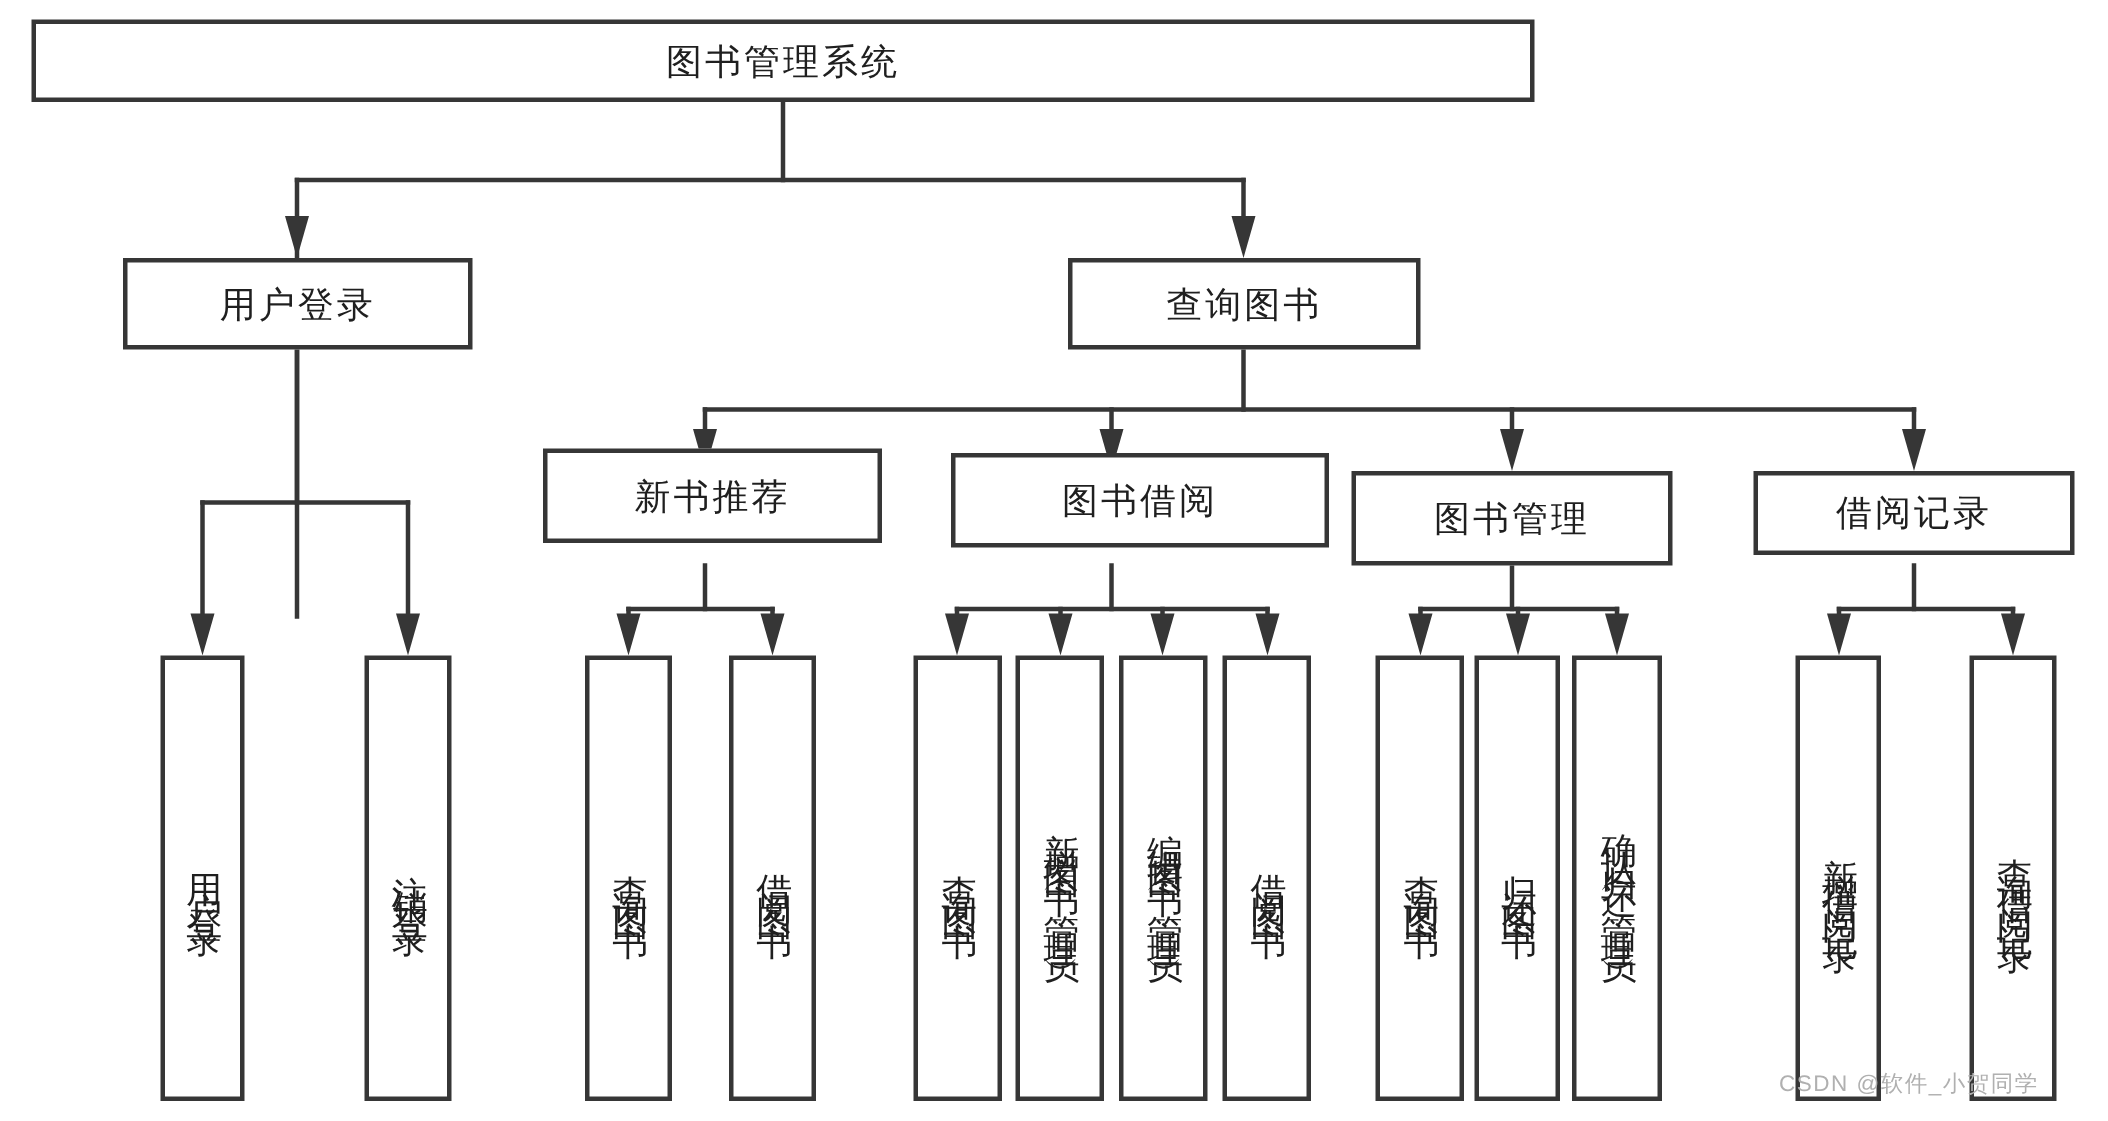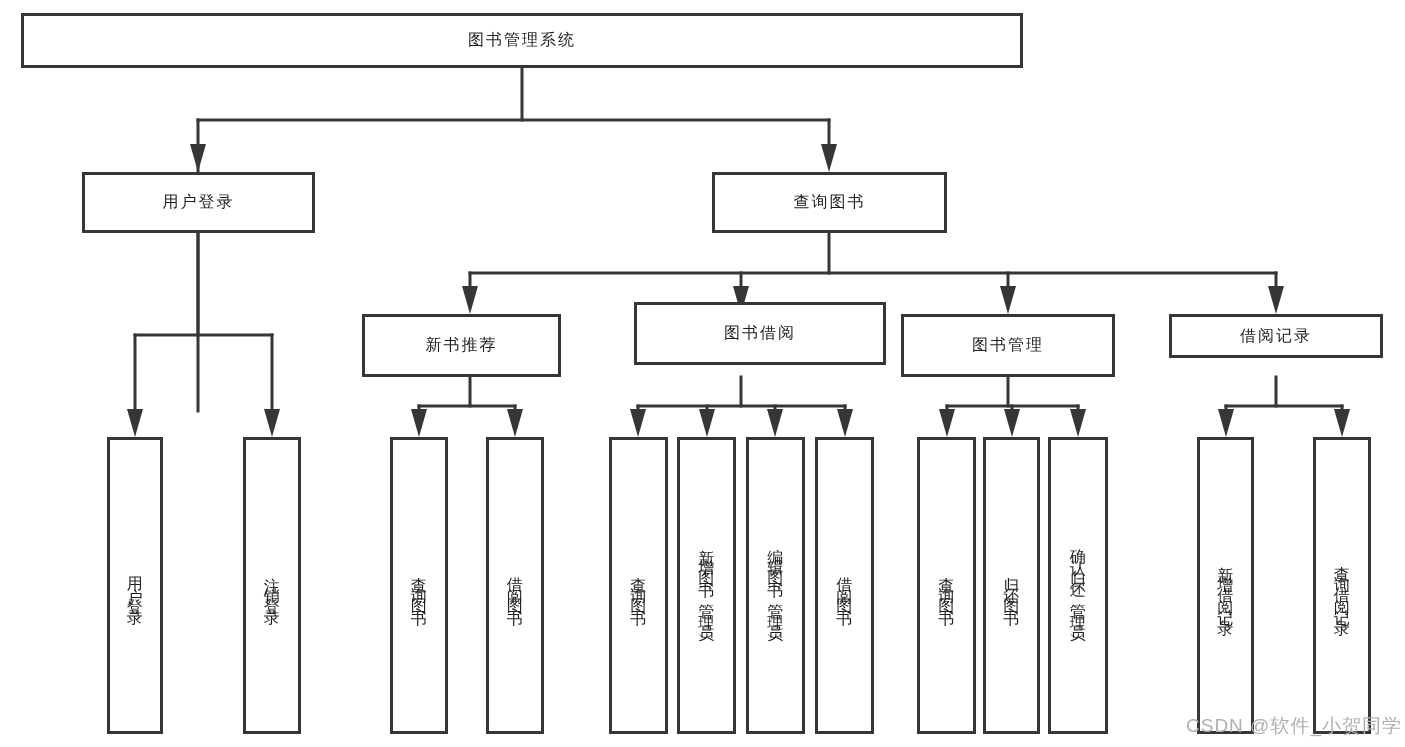--- a/index.html
+++ b/index.html
@@ -22,34 +22,34 @@
   .connectors path{stroke:var(--line);stroke-width:3;fill:none;stroke-linecap:square;}
   .connectors polygon{fill:var(--line);stroke:none;}
   .box{
     position:absolute;
     box-sizing:border-box;
     border:3px solid var(--box-border);
     background:#fff;
     display:flex;
     align-items:center;
     justify-content:center;
-    font-size:16px;
+    font-size:24px;
     color:var(--text);
   }
   .box.h{letter-spacing:2px;white-space:nowrap;}
   .box.v{
     writing-mode:vertical-rl;
     text-orientation:mixed;
     letter-spacing:11px;
     line-height:1.1;
   }
   .watermark{
     position:absolute;
     left:1186px;top:713px;
-    font-size:19px;
+    font-size:15px;
     letter-spacing:1px;
     color:var(--watermark);
     white-space:nowrap;
   }
 </style>
 </head>
 <body>
 
 <div class="canvas">
 
@@ -127,24 +127,24 @@
       <path d="M1342 406 V411"></path>
       <polygon points="1334,409 1350,409 1342,437"></polygon>
     </g>
   </svg>
 
   <div class="box h" style="left:21px;top:13px;width:1002px;height:55px">图书管理系统</div>
 
   <div class="box h" style="left:82px;top:172px;width:233px;height:61px">用户登录</div>
   <div class="box h" style="left:712px;top:172px;width:235px;height:61px">查询图书</div>
 
-  <div class="box h" style="left:362px;top:314px;width:199px;height:63px">新书推荐</div>
+  <div class="box h" style="left:362px;top:299px;width:226px;height:63px">新书推荐</div>
   <div class="box h" style="left:634px;top:302px;width:252px;height:63px">图书借阅</div>
   <div class="box h" style="left:901px;top:314px;width:214px;height:63px">图书管理</div>
-  <div class="box h" style="left:1169px;top:314px;width:214px;height:44px">借阅记录</div>
+  <div class="box h" style="left:1169px;top:314px;width:214px;height:56px">借阅记录</div>
 
   <div class="box v" style="left:107px;top:437px;width:56px;height:297px">用户登录</div>
   <div class="box v" style="left:243px;top:437px;width:58px;height:297px">注销登录</div>
 
   <div class="box v" style="left:390px;top:437px;width:58px;height:297px">查询图书</div>
   <div class="box v" style="left:486px;top:437px;width:58px;height:297px">借阅图书</div>
 
   <div class="box v" style="left:609px;top:437px;width:59px;height:297px">查询图书</div>
   <div class="box v" style="left:677px;top:437px;width:59px;height:297px">新增图书（管理员）</div>
   <div class="box v" style="left:746px;top:437px;width:59px;height:297px">编辑图书（管理员）</div>

